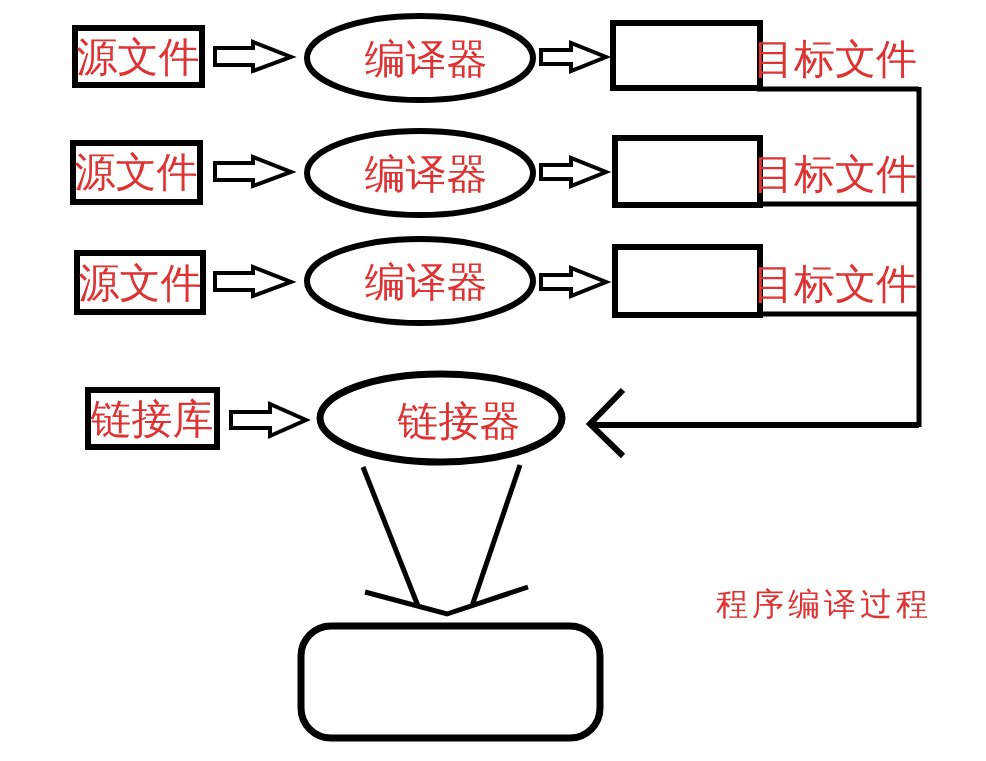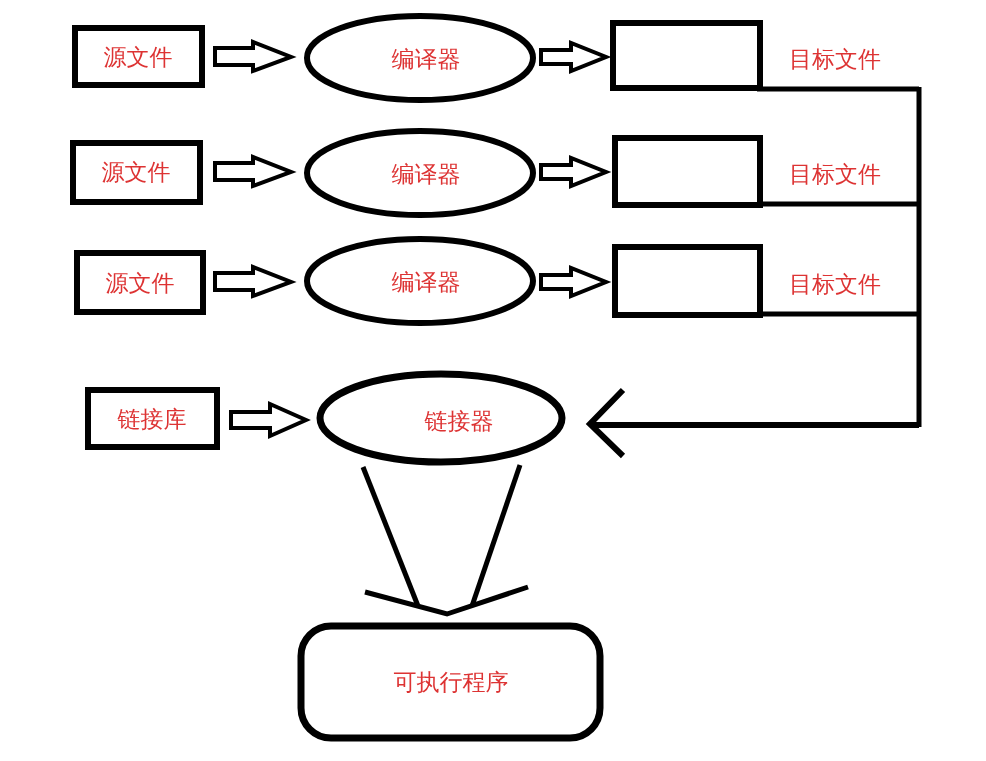--- a/index.html
+++ b/index.html
@@ -52,21 +52,21 @@
   .wire-thick {
     fill: none;
     stroke: #000000;
     stroke-width: 6;
     stroke-linecap: butt;
   }
   .label {
     position: absolute;
     transform: translate(-50%, -50%);
     color: #dd3333;
-    font-size: 23px;
+    font-size: 41px;
     line-height: 1;
     white-space: nowrap;
     letter-spacing: 0px;
   }
   .title-label {
     position: absolute;
     transform: translate(-50%, -50%);
     color: #dd3333;
     font-size: 32px;
     line-height: 1;
@@ -126,16 +126,16 @@
   <div class="label" style="left:426px; top:174px;">编译器</div>
   <div class="label" style="left:835px; top:174px;">目标文件</div>
 
   <div class="label" style="left:140px; top:283px;">源文件</div>
   <div class="label" style="left:426px; top:282px;">编译器</div>
   <div class="label" style="left:835px; top:284px;">目标文件</div>
 
   <div class="label" style="left:152px; top:419px;text-align:right;">链接库</div>
   <div class="label" style="left:459px; top:421px;">链接器</div>
 
-  <div class="label" style="left:451px; top:682px;">可执行程序</div>
 
+  <div class="title-label" style="left:824px; top:604px;">程序编译过程</div>
 
 </div>
 
 </body></html>

